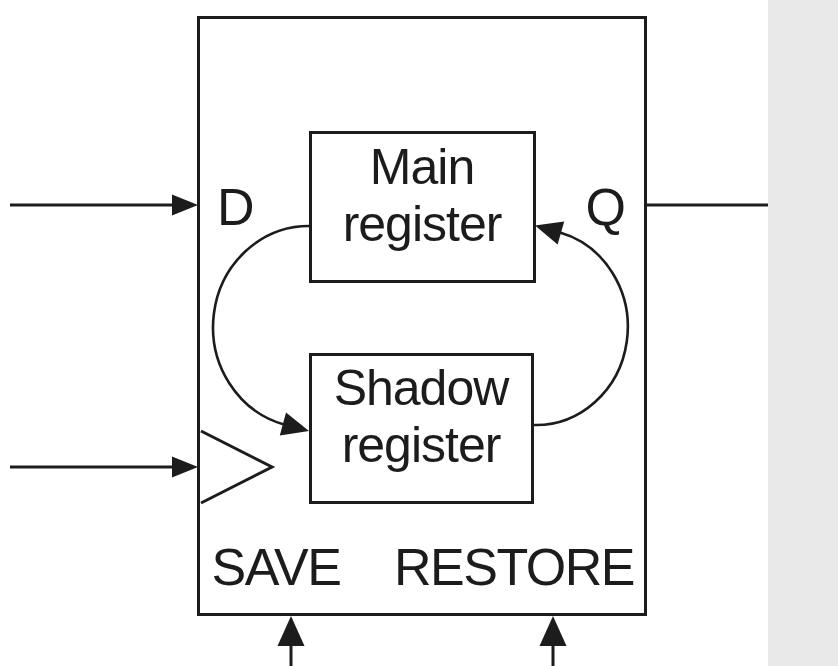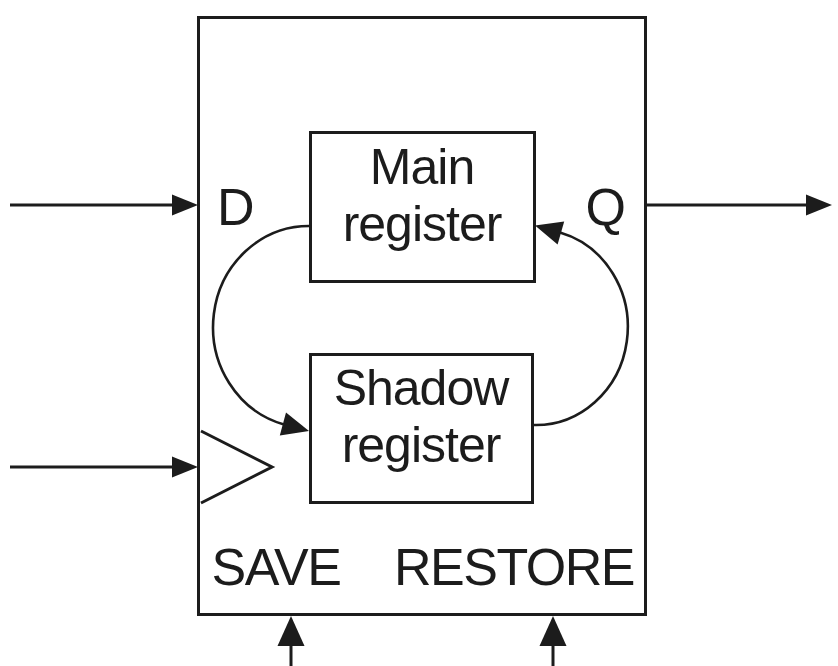--- a/index.html
+++ b/index.html
@@ -1,20 +1,20 @@
 <!DOCTYPE html>
 <html style="--ink: #1c1c1c; --background: #ffffff;"><head>
 <meta charset="utf-8">
 <style>
   :root { --ink:#1c1c1c; --background:#ffffff; }
   * { margin:0; padding:0; box-sizing:border-box; }
   html,body { background:#e9e9e9; }
   .canvas {
     position:relative;
-    width:838px; height:666px;
+    width:768px; height:666px;
     background:var(--background);
     font-family:"Liberation Sans", sans-serif;
     overflow:hidden;
   }
   svg { display:block; width:838px; height:666px; }
   .box  { fill:none; stroke:var(--ink); stroke-width:3; }
   .wire { fill:none; stroke:var(--ink); stroke-width:3; }
   .arc  { fill:none; stroke:var(--ink); stroke-width:2.6; }
   .head { fill:var(--ink); stroke:none; }
   .boxlabel {

